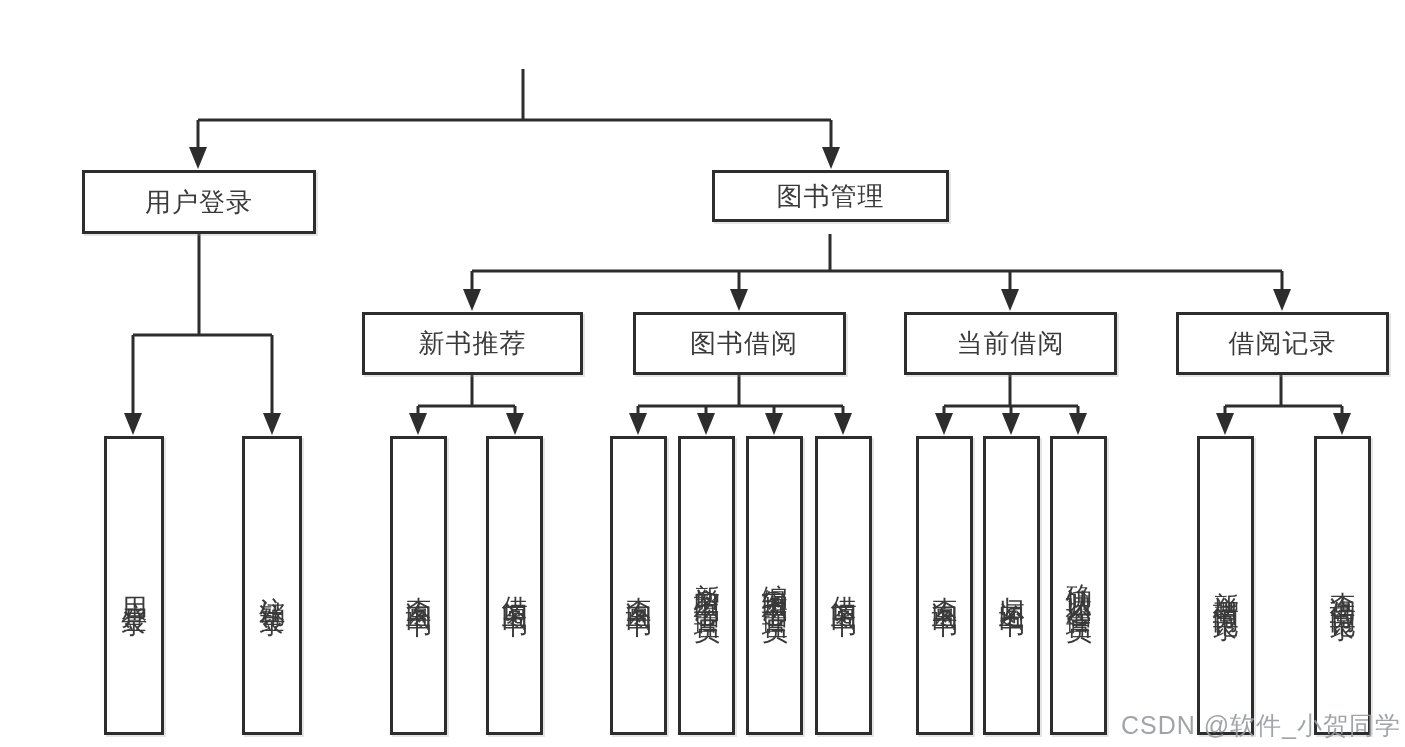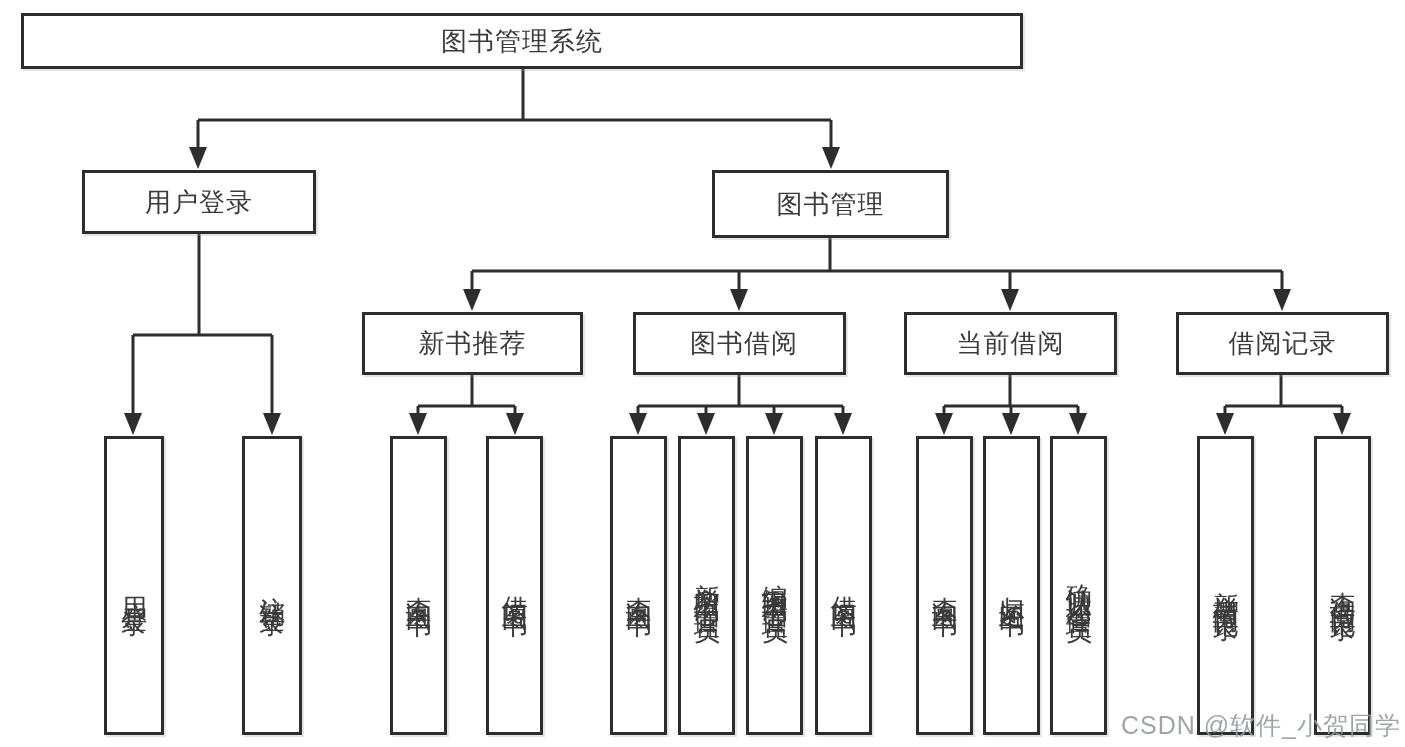--- a/index.html
+++ b/index.html
@@ -9,21 +9,21 @@
   }
   .connectors{position:absolute;left:0;top:0;width:1405px;height:747px;}
   .node{
     position:absolute;background:#ffffff;border:3px solid #2d2d2d;box-sizing:border-box;
     display:flex;align-items:center;justify-content:center;
     color:#3a3a3a;font-size:26px;letter-spacing:1px;
     box-shadow:2px 2px 0 rgba(160,160,160,0.28);
   }
   .node-root{left:21px;top:13px;width:1002px;height:56px;}
   .node-l2-a{left:82px;top:170px;width:234px;height:64px;}
-  .node-l2-b{left:712px;top:170px;width:237px;height:68px;}
+  .node-l2-b{left:712px;top:170px;width:237px;height:52px;}
   .node-l3{top:312px;height:63px;}
   .node-l3-a{left:362px;width:221px;}
   .node-l3-b{left:633px;width:213px;padding-left:9px;}
   .node-l3-c{left:904px;width:213px;justify-content:center;}
   .node-l3-d{left:1176px;width:213px;align-items:center;}
   .leaf{top:436px;height:299px;width:57px;}
   .vtext{
     writing-mode:vertical-lr;text-orientation:mixed;
     letter-spacing:5px;line-height:1.05;white-space:nowrap;
   }
@@ -73,23 +73,20 @@
       <polygon points="765,413 783,413 774,435"></polygon>
       <polygon points="834,413 852,413 843,435"></polygon>
       <polygon points="935,413 953,413 944,435"></polygon>
       <polygon points="1002,413 1020,413 1011,435"></polygon>
       <polygon points="1069,413 1087,413 1078,435"></polygon>
       <polygon points="1216,413 1234,413 1225,435"></polygon>
       <polygon points="1333,413 1351,413 1342,435"></polygon>
     </g>
   </svg>
 
-  <div class="node node-root">
-    <span>图书管理系统</span>
-  </div>
 
   <div class="node node-l2-a">
     <span>用户登录</span>
   </div>
   <div class="node node-l2-b">
     <span>图书管理</span>
   </div>
 
   <div class="node node-l3 node-l3-a">
     <span>新书推荐</span>

